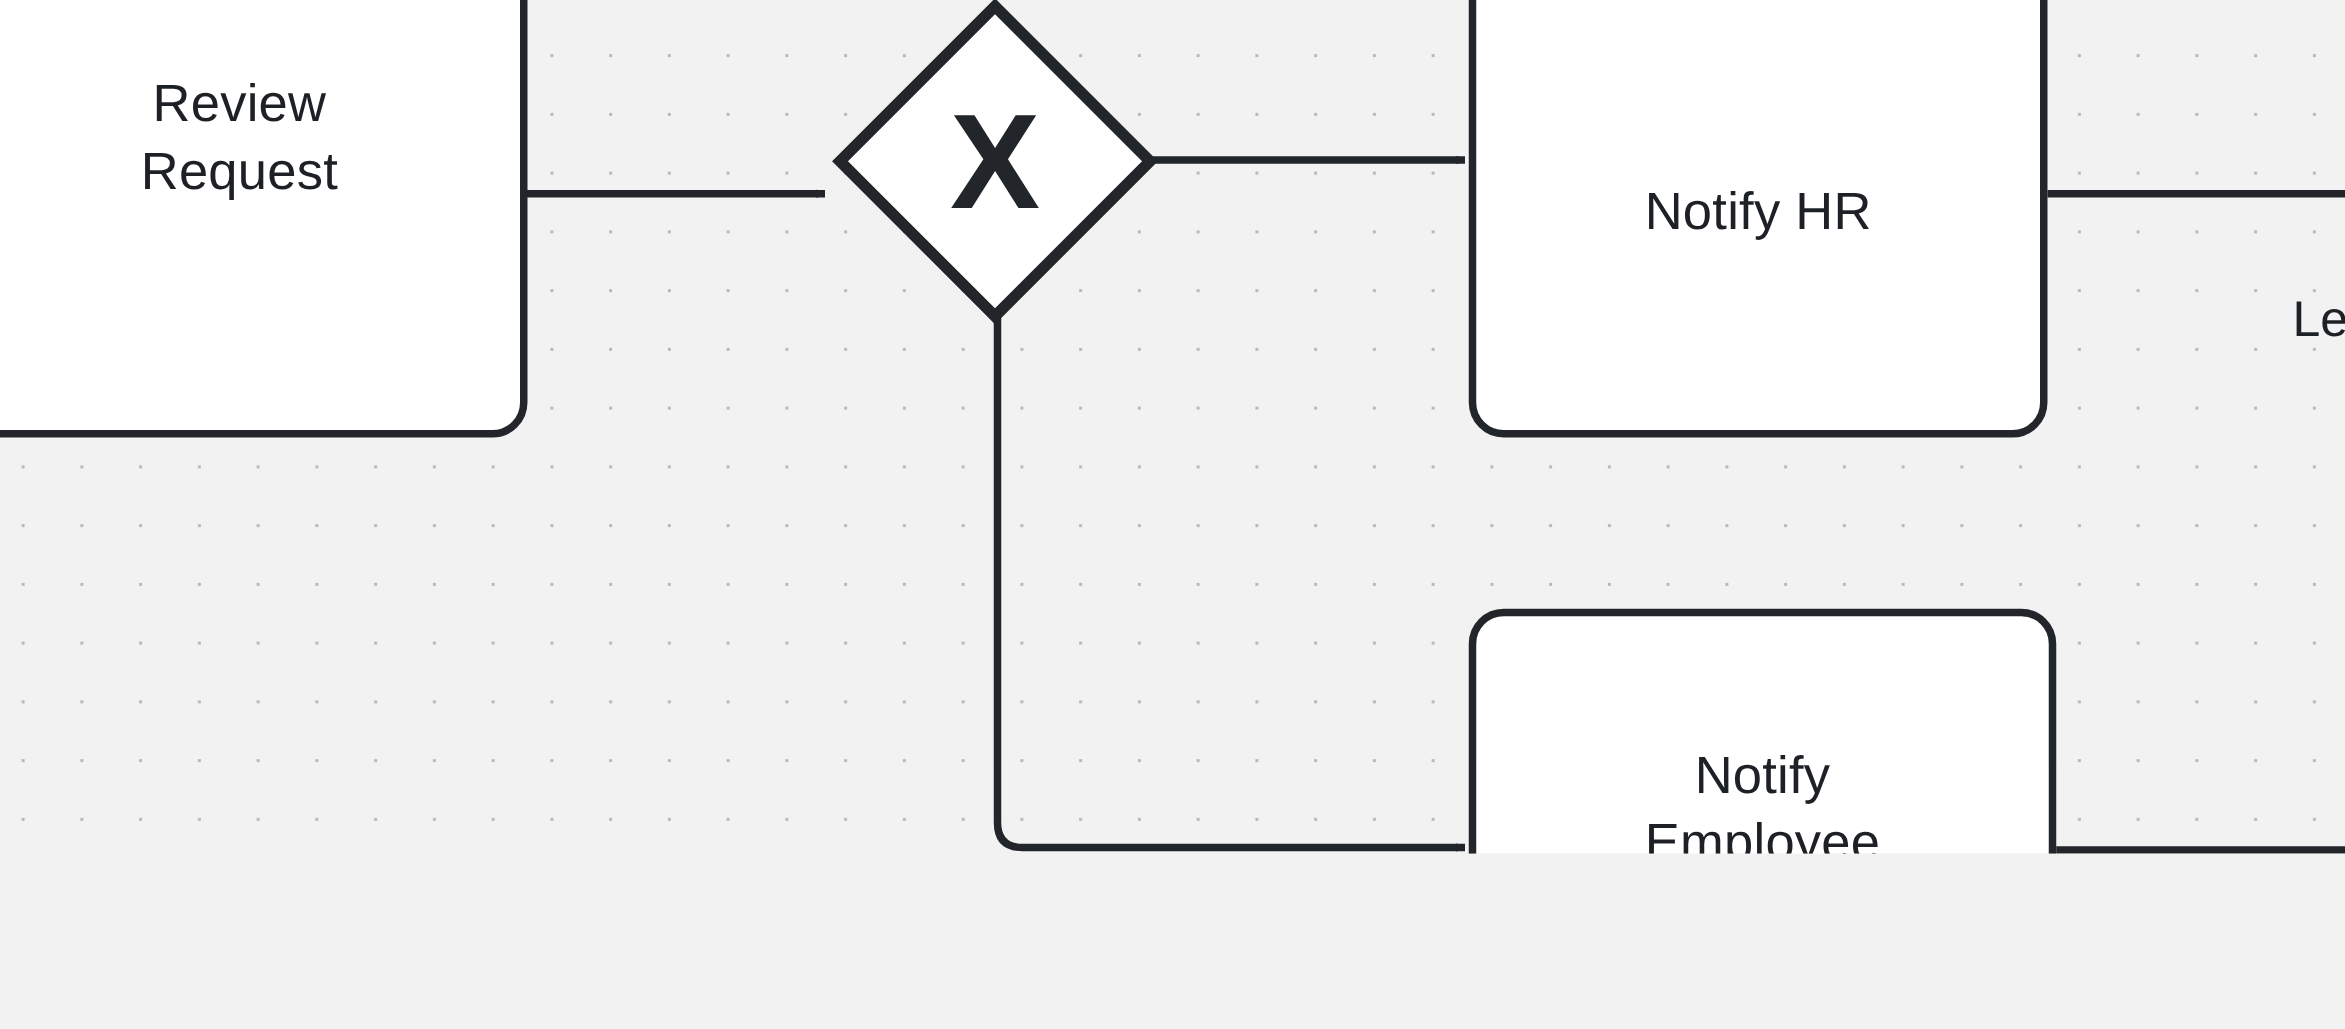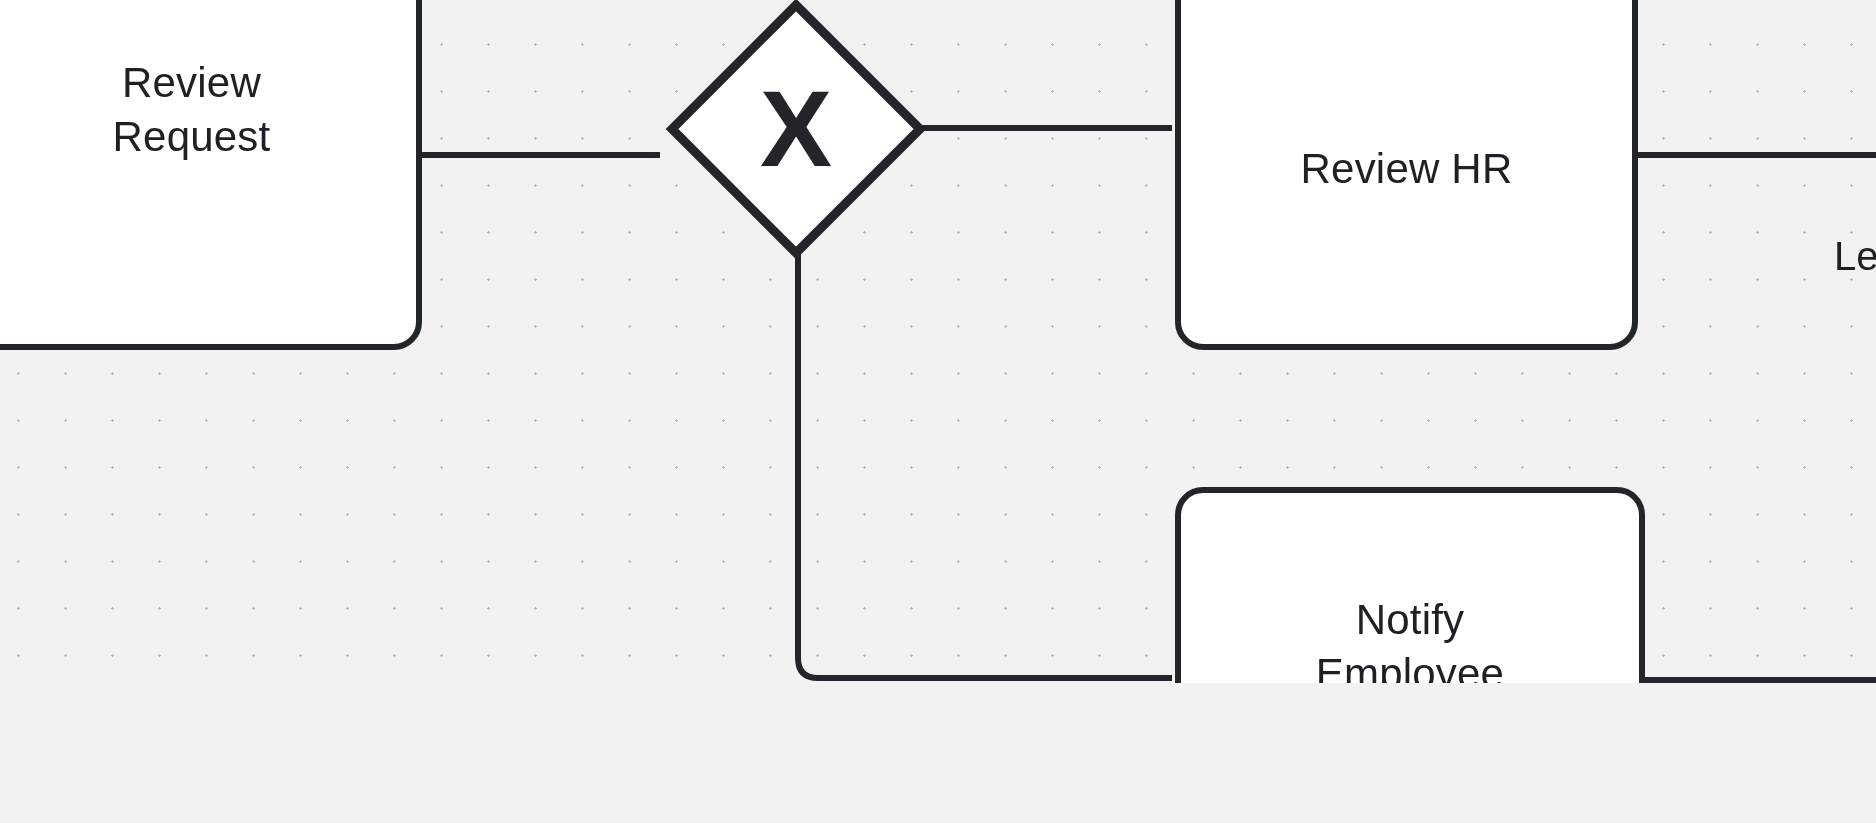--- a/index.html
+++ b/index.html
@@ -108,21 +108,21 @@
   </div>
 
   <div class="gateway" style="left:660px; top:-7px; width:272px; height:272px;">
     <svg width="272" height="272" viewBox="0 0 272 272">
       <polygon points="136,12 260,136 136,260 12,136" fill="#ffffff" stroke="#22252a" stroke-width="9" stroke-linejoin="miter"></polygon>
     </svg>
     <span class="gateway-glyph" style="left:0; top:0; width:272px; height:272px;">X</span>
   </div>
 
   <div class="node-task" style="left:1175px; top:-140px; width:463px; height:490px;">
-    <span class="label" style="padding-top:128px;">Review HR</span>
+    <span class="label" style="padding-top:128px;">Notify HR</span>
   </div>
 
   <div class="node-task" style="left:1175px; top:487px; width:470px; height:470px;">
     <span class="label" style="padding-bottom:150px;">Notify
 Employee</span>
   </div>
 
   <span class="edge-label" style="left:1834px; top:232px;">Le</span>
 
   <span class="edge-label" style="left:1839px; top:778px;">L</span>

